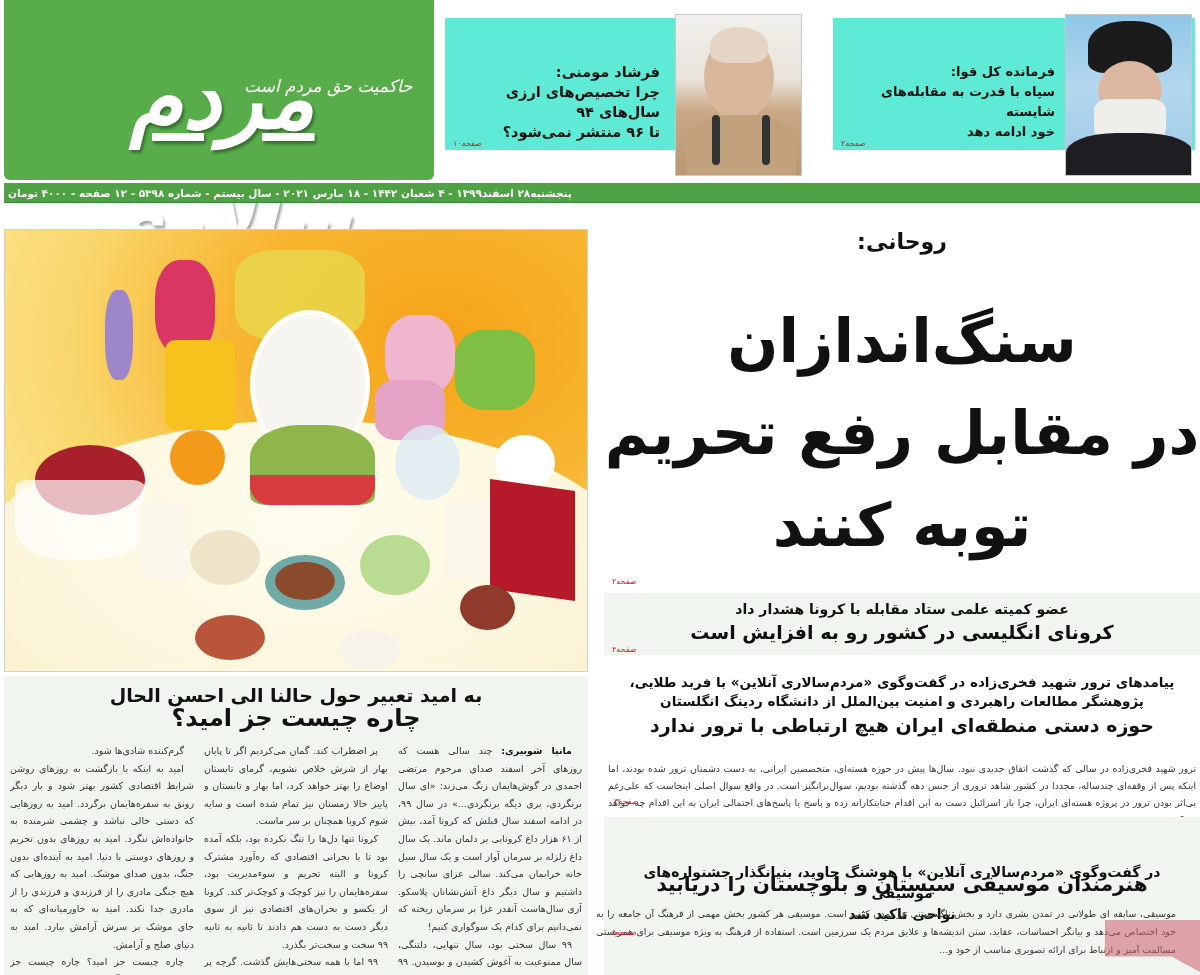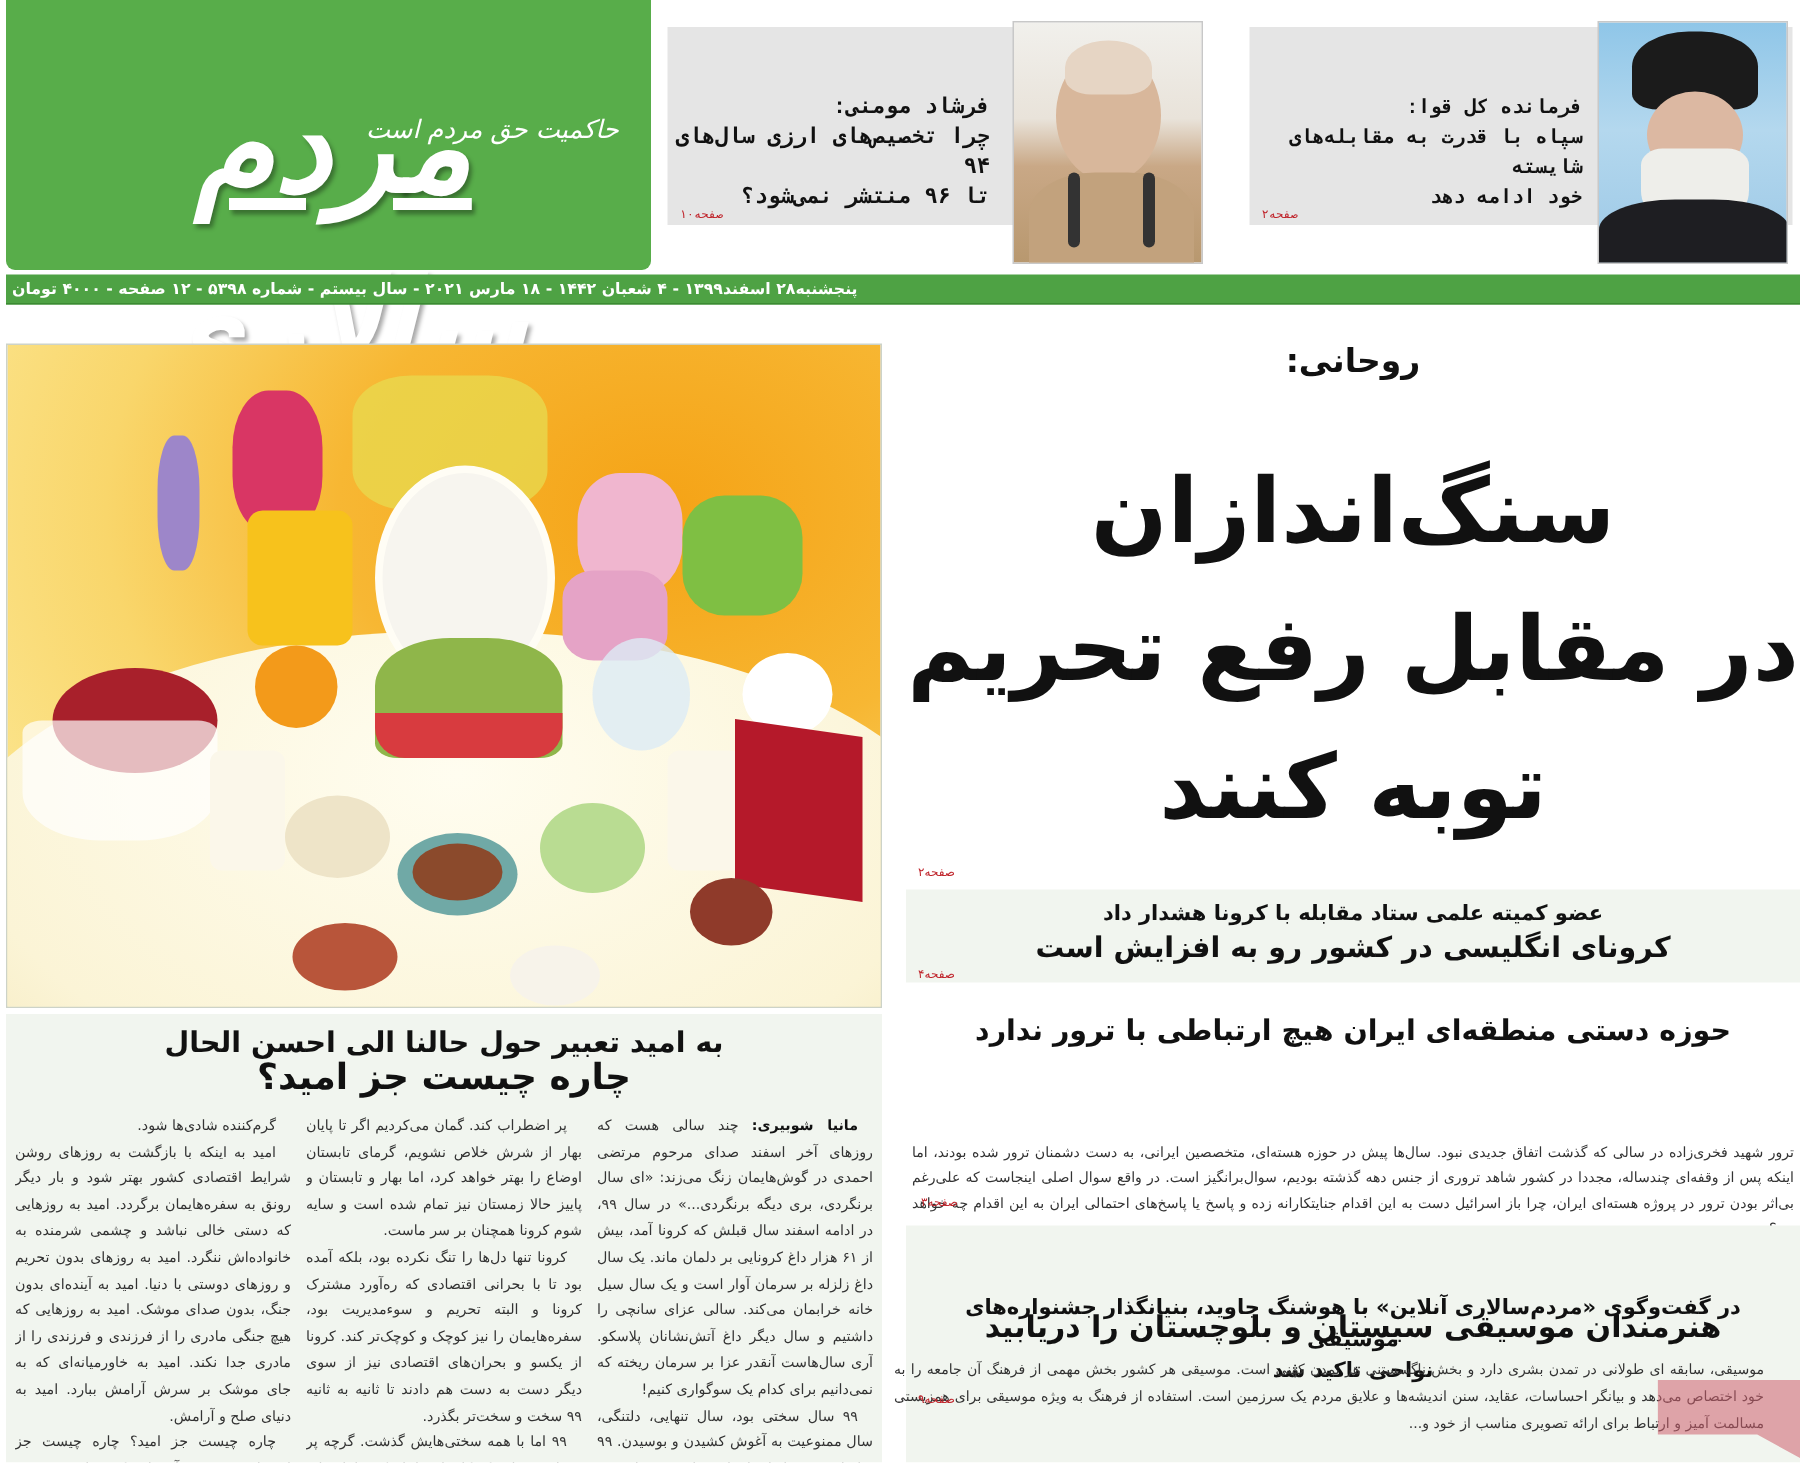--- a/index.html
+++ b/index.html
@@ -18,21 +18,21 @@
   }
   .logo-title {
     position: absolute; left: 18px; top: 38px; width: 400px; text-align: center;
     color: #fff; font-family: "DejaVu Serif", serif; font-size: 86px; font-weight: bold;
     font-style: italic; letter-spacing: -2px; line-height: 120px;
     text-shadow: 2px 3px 3px rgba(0,0,0,0.35);
     text-decoration: underline;
   }
 
   .teaser {
-    position: absolute; top: 18px; height: 132px; background: #e5e5e5; font-family: Liberation Mono, monospace;
+    position: absolute; top: 18px; height: 132px; background: #5eead4;
   }
   .teaser-1 { left: 445px; width: 353px; }
   .teaser-2 { left: 833px; width: 362px; }
   .teaser-photo {
     position: absolute; top: 14px; width: 127px; height: 162px; border: 1px solid #c8c8c8;
     overflow: hidden;
   }
   .teaser-1 .teaser-photo { left: 230px; top: -4px; background: linear-gradient(180deg,#f1f0ec 0%,#e9e3da 40%,#c9a886 60%,#b8986f 100%); }
   .teaser-2 .teaser-photo { left: 232px; top: -4px; background: linear-gradient(180deg,#8fc6e8 0%,#b4d8ee 45%,#9cc8e6 100%); }
   .photo-shape-head { position: absolute; border-radius: 50%; }
@@ -239,20 +239,24 @@
   </h1>
   <span class="lead-ref">صفحه۲</span>
 
   <div class="box box-corona">
     <div class="k">عضو کمیته علمی ستاد مقابله با کرونا هشدار داد</div>
     <div class="h">کرونای انگلیسی در کشور رو به افزایش است</div>
     <span class="page-ref">صفحه۴</span>
   </div>
 
   <div class="interview">
+    <div class="k">
+      <span style="display:block">پیامدهای ترور شهید فخری‌زاده در گفت‌وگوی «مردم‌سالاری آنلاین» با فربد طلایی،</span>
+      <span style="display:block">پژوهشگر مطالعات راهبردی و امنیت بین‌الملل از دانشگاه ردینگ انگلستان</span>
+    </div>
     <div class="h">حوزه دستی منطقه‌ای ایران هیچ ارتباطی با ترور ندارد</div>
   </div>
   <p class="interview-body" style="top:535px;">ترور شهید فخری‌زاده در سالی که گذشت اتفاق جدیدی نبود. سال‌ها پیش در حوزه هسته‌ای، متخصصین ایرانی، به دست دشمنان ترور شده بودند، اما اینکه پس از وقفه‌ای چندساله، مجددا در کشور شاهد تروری از جنس دهه گذشته بودیم، سوال‌برانگیز است. در واقع سوال اصلی اینجاست که علی‌رغم بی‌اثر بودن ترور در پروژه هسته‌ای ایران، چرا باز اسرائیل دست به این اقدام جنایتکارانه زده و پاسخ یا پاسخ‌های احتمالی ایران به این اقدام چه خواهد بود؟</p>
   <span class="interview-ref">صفحه۳</span>
 
   <div class="box box-music">
     <div class="k">
       <span style="display:block">در گفت‌وگوی «مردم‌سالاری آنلاین» با هوشنگ جاوید، بنیانگذار جشنواره‌های موسیقی</span>
       <span style="display:block">نواحی تاکید شد</span>
     </div>

